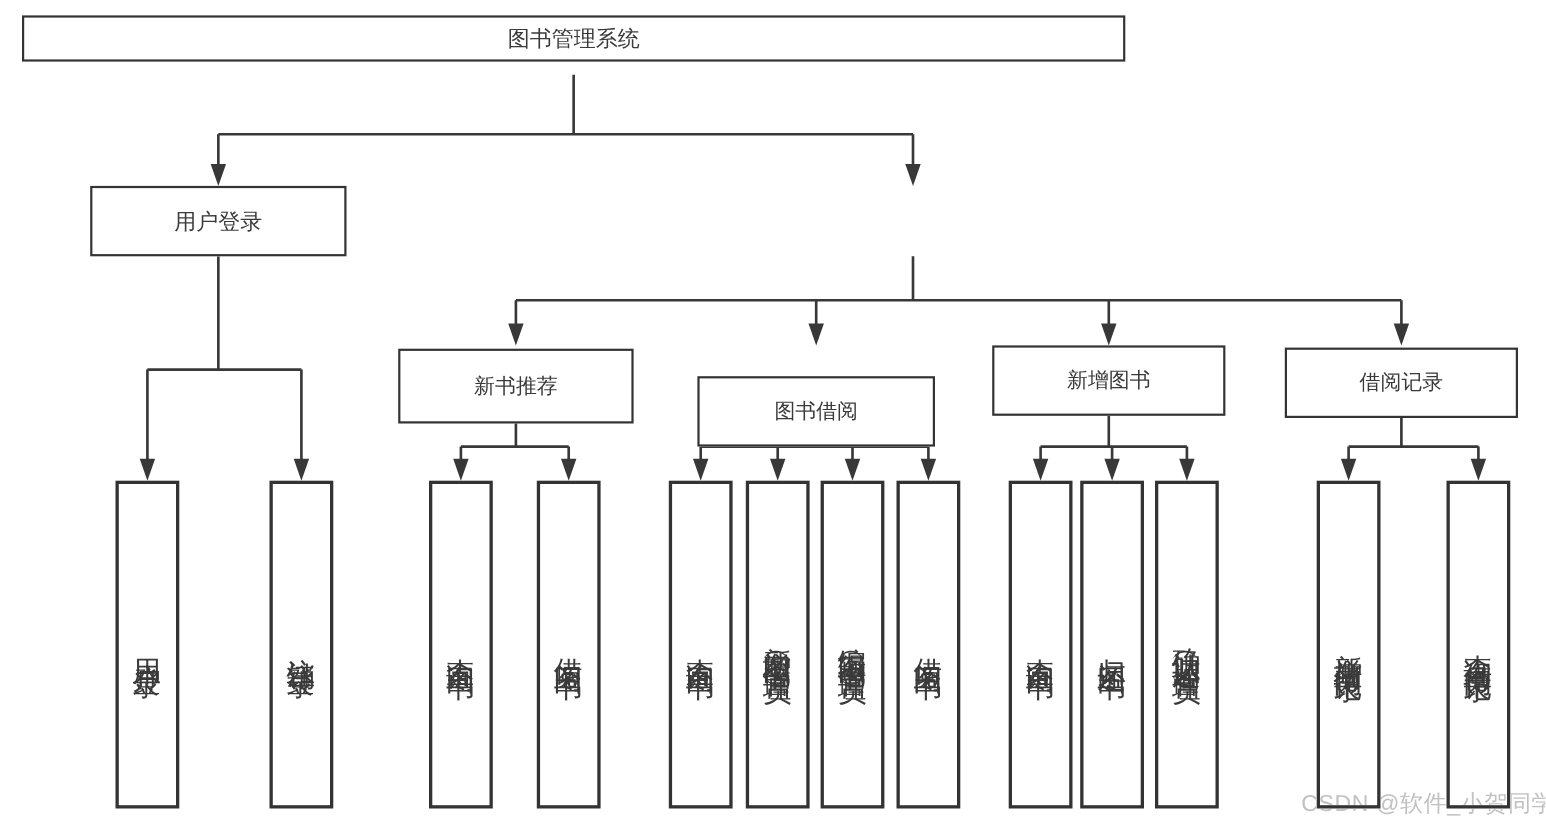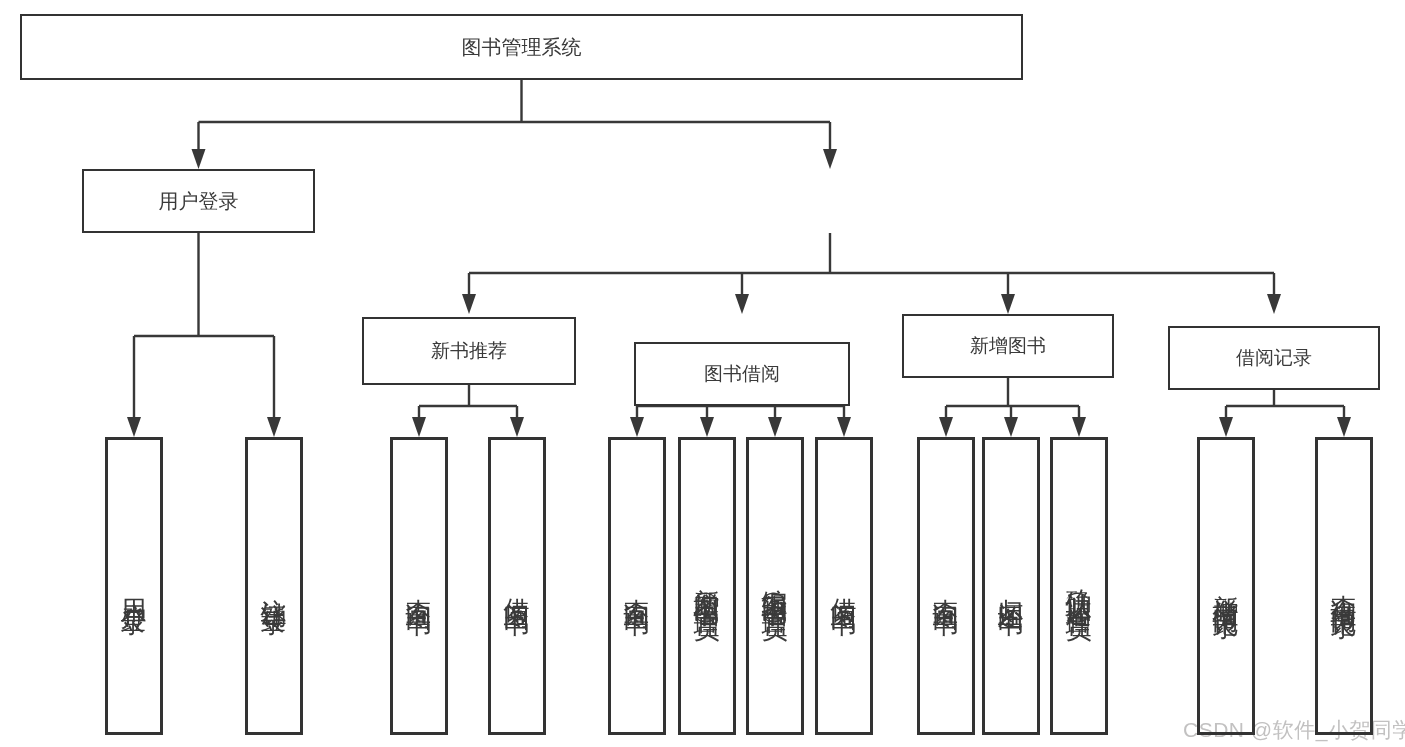--- a/index.html
+++ b/index.html
@@ -88,38 +88,38 @@
       <polygon points="768,417 782,417 775,437"></polygon>
       <polygon points="837,417 851,417 844,437"></polygon>
       <polygon points="939,417 953,417 946,437"></polygon>
       <polygon points="1004,417 1018,417 1011,437"></polygon>
       <polygon points="1072,417 1086,417 1079,437"></polygon>
       <polygon points="1219,417 1233,417 1226,437"></polygon>
       <polygon points="1337,417 1351,417 1344,437"></polygon>
     </g>
   </svg>
 
-  <div class="box box-root" style="left:20px; top:14px; width:1003px; height:66px;">
+  <div class="box box-root" style="left:20px; top:14px; width:1003px; height:42px;">
     <span>图书管理系统</span>
   </div>
 
   <div class="box box-l2" style="left:82px; top:169px; width:233px; height:64px;">
     <span>用户登录</span>
   </div>
 
   <div class="box box-l3" style="left:362px; top:317px; width:214px; height:68px;">
     <span>新书推荐</span>
   </div>
   <div class="box box-l3" style="left:634px; top:314px; width:216px; height:64px;margin-top:28px;">
     <span>图书借阅</span>
   </div>
   <div class="box box-l3" style="left:902px; top:314px; width:212px; height:64px;">
     <span>新增图书</span>
   </div>
-  <div class="box box-l3" style="left:1168px; top:326px; width:212px; height:64px;">
+  <div class="box box-l3" style="left:1168px; top:316px; width:212px; height:64px;">
     <span>借阅记录</span>
   </div>
 
   <div class="box box-leaf" style="left:105px; top:437px; width:58px; height:298px;">
     <span class="vtext">用户登录</span>
   </div>
   <div class="box box-leaf" style="left:245px; top:437px; width:58px; height:298px;">
     <span class="vtext">注销登录</span>
   </div>
 

